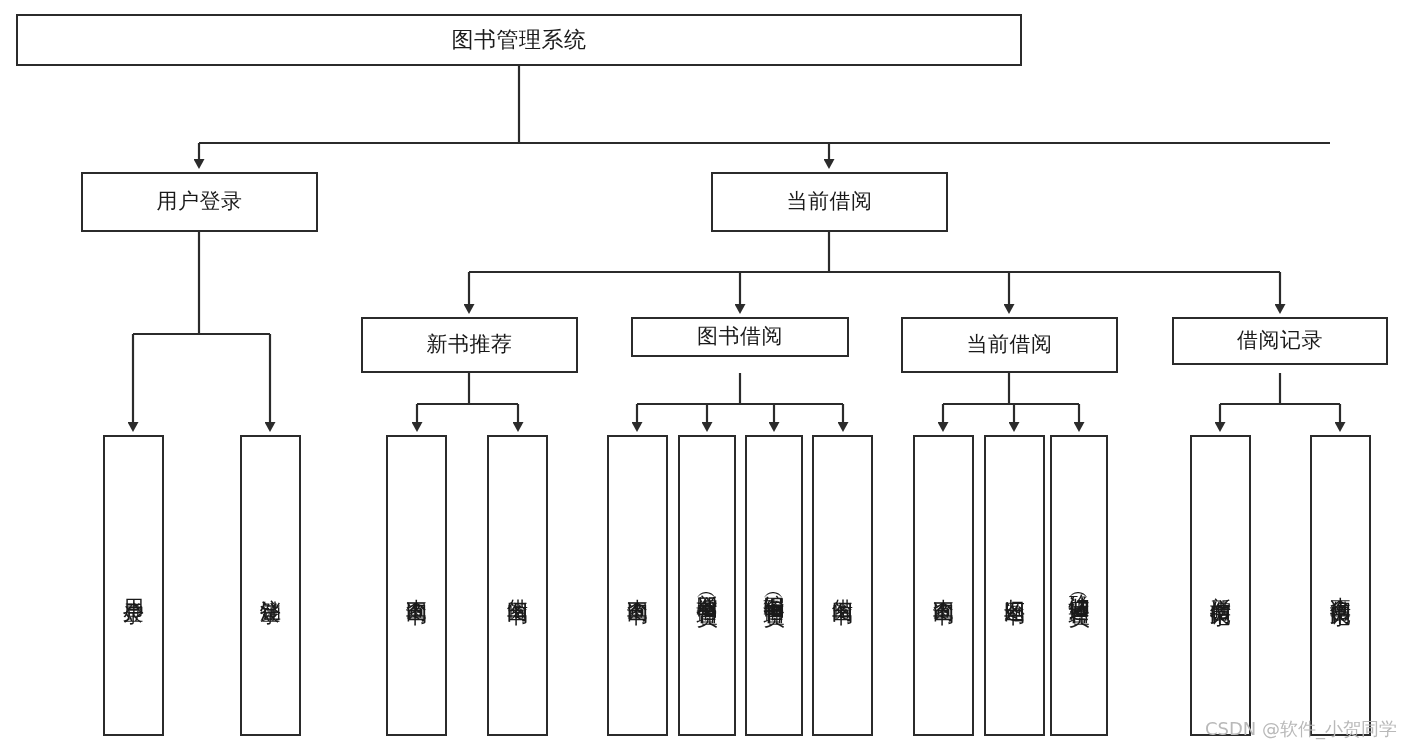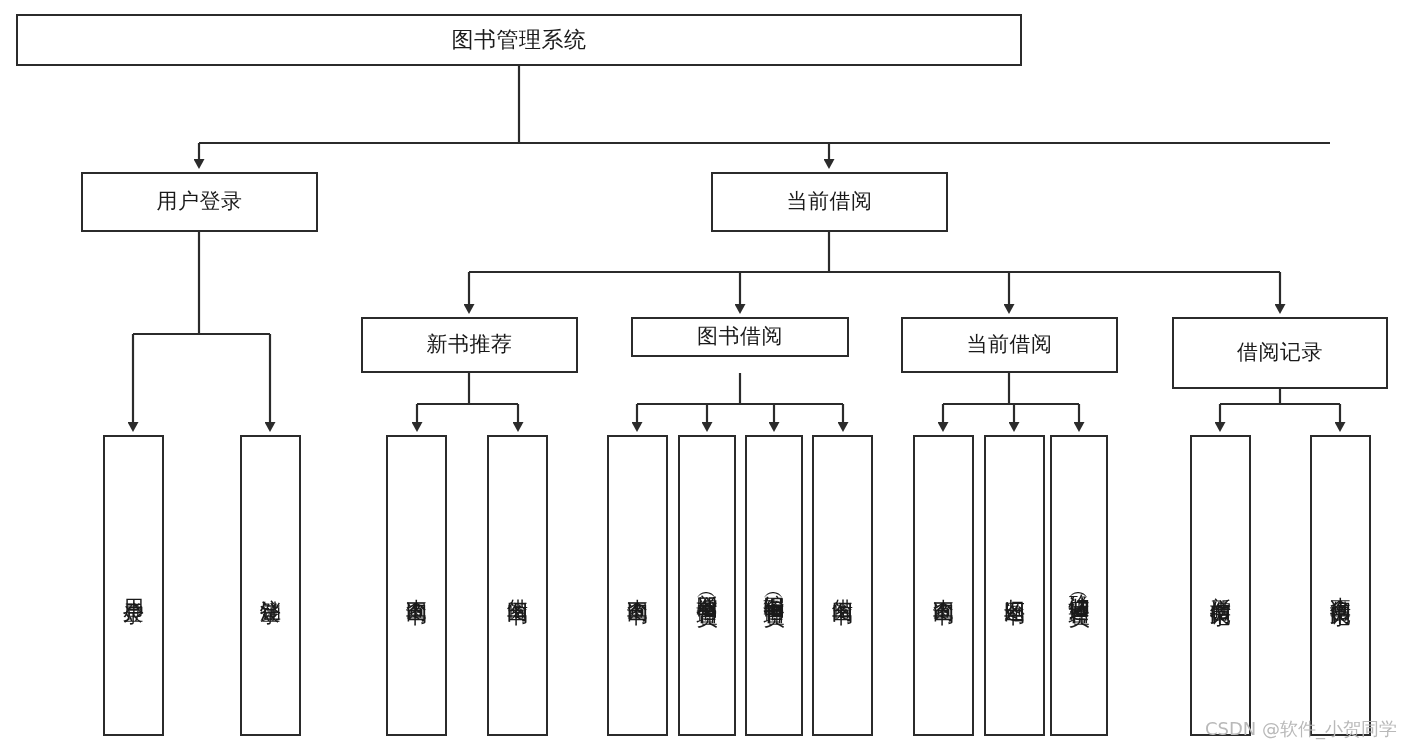--- a/index.html
+++ b/index.html
@@ -139,21 +139,21 @@
   </svg>
 
   <div class="node horiz root" style="left:16px; top:14px; width:1006px; height:52px;">图书管理系统</div>
 
   <div class="node horiz" style="left:81px; top:172px; width:237px; height:60px;">用户登录</div>
   <div class="node horiz" style="left:711px; top:172px; width:237px; height:60px;">当前借阅</div>
 
   <div class="node horiz" style="left:361px; top:317px; width:217px; height:56px;">新书推荐</div>
   <div class="node horiz" style="left:631px; top:317px; width:218px; height:40px;">图书借阅</div>
   <div class="node horiz" style="left:901px; top:317px; width:217px; height:56px;text-align:right;">当前借阅</div>
-  <div class="node horiz" style="left:1172px; top:317px; width:216px; height:72px;">借阅记录</div>
+  <div class="node horiz" style="left:1172px; top:317px; width:216px; height:48px;">借阅记录</div>
 
   <div class="node vert" style="left:103px; top:435px; width:61px; height:301px;">用户登录</div>
   <div class="node vert" style="left:240px; top:435px; width:61px; height:301px;">注销登录</div>
 
   <div class="node vert" style="left:386px; top:435px; width:61px; height:301px;">查询图书</div>
   <div class="node vert" style="left:487px; top:435px; width:61px; height:301px;">借阅图书</div>
 
   <div class="node vert" style="left:607px; top:435px; width:61px; height:301px;">查询图书</div>
   <div class="node vert" style="left:678px; top:435px; width:58px; height:301px;">新增图书（管理员）</div>
   <div class="node vert" style="left:745px; top:435px; width:58px; height:301px;">编辑图书（管理员）</div>

